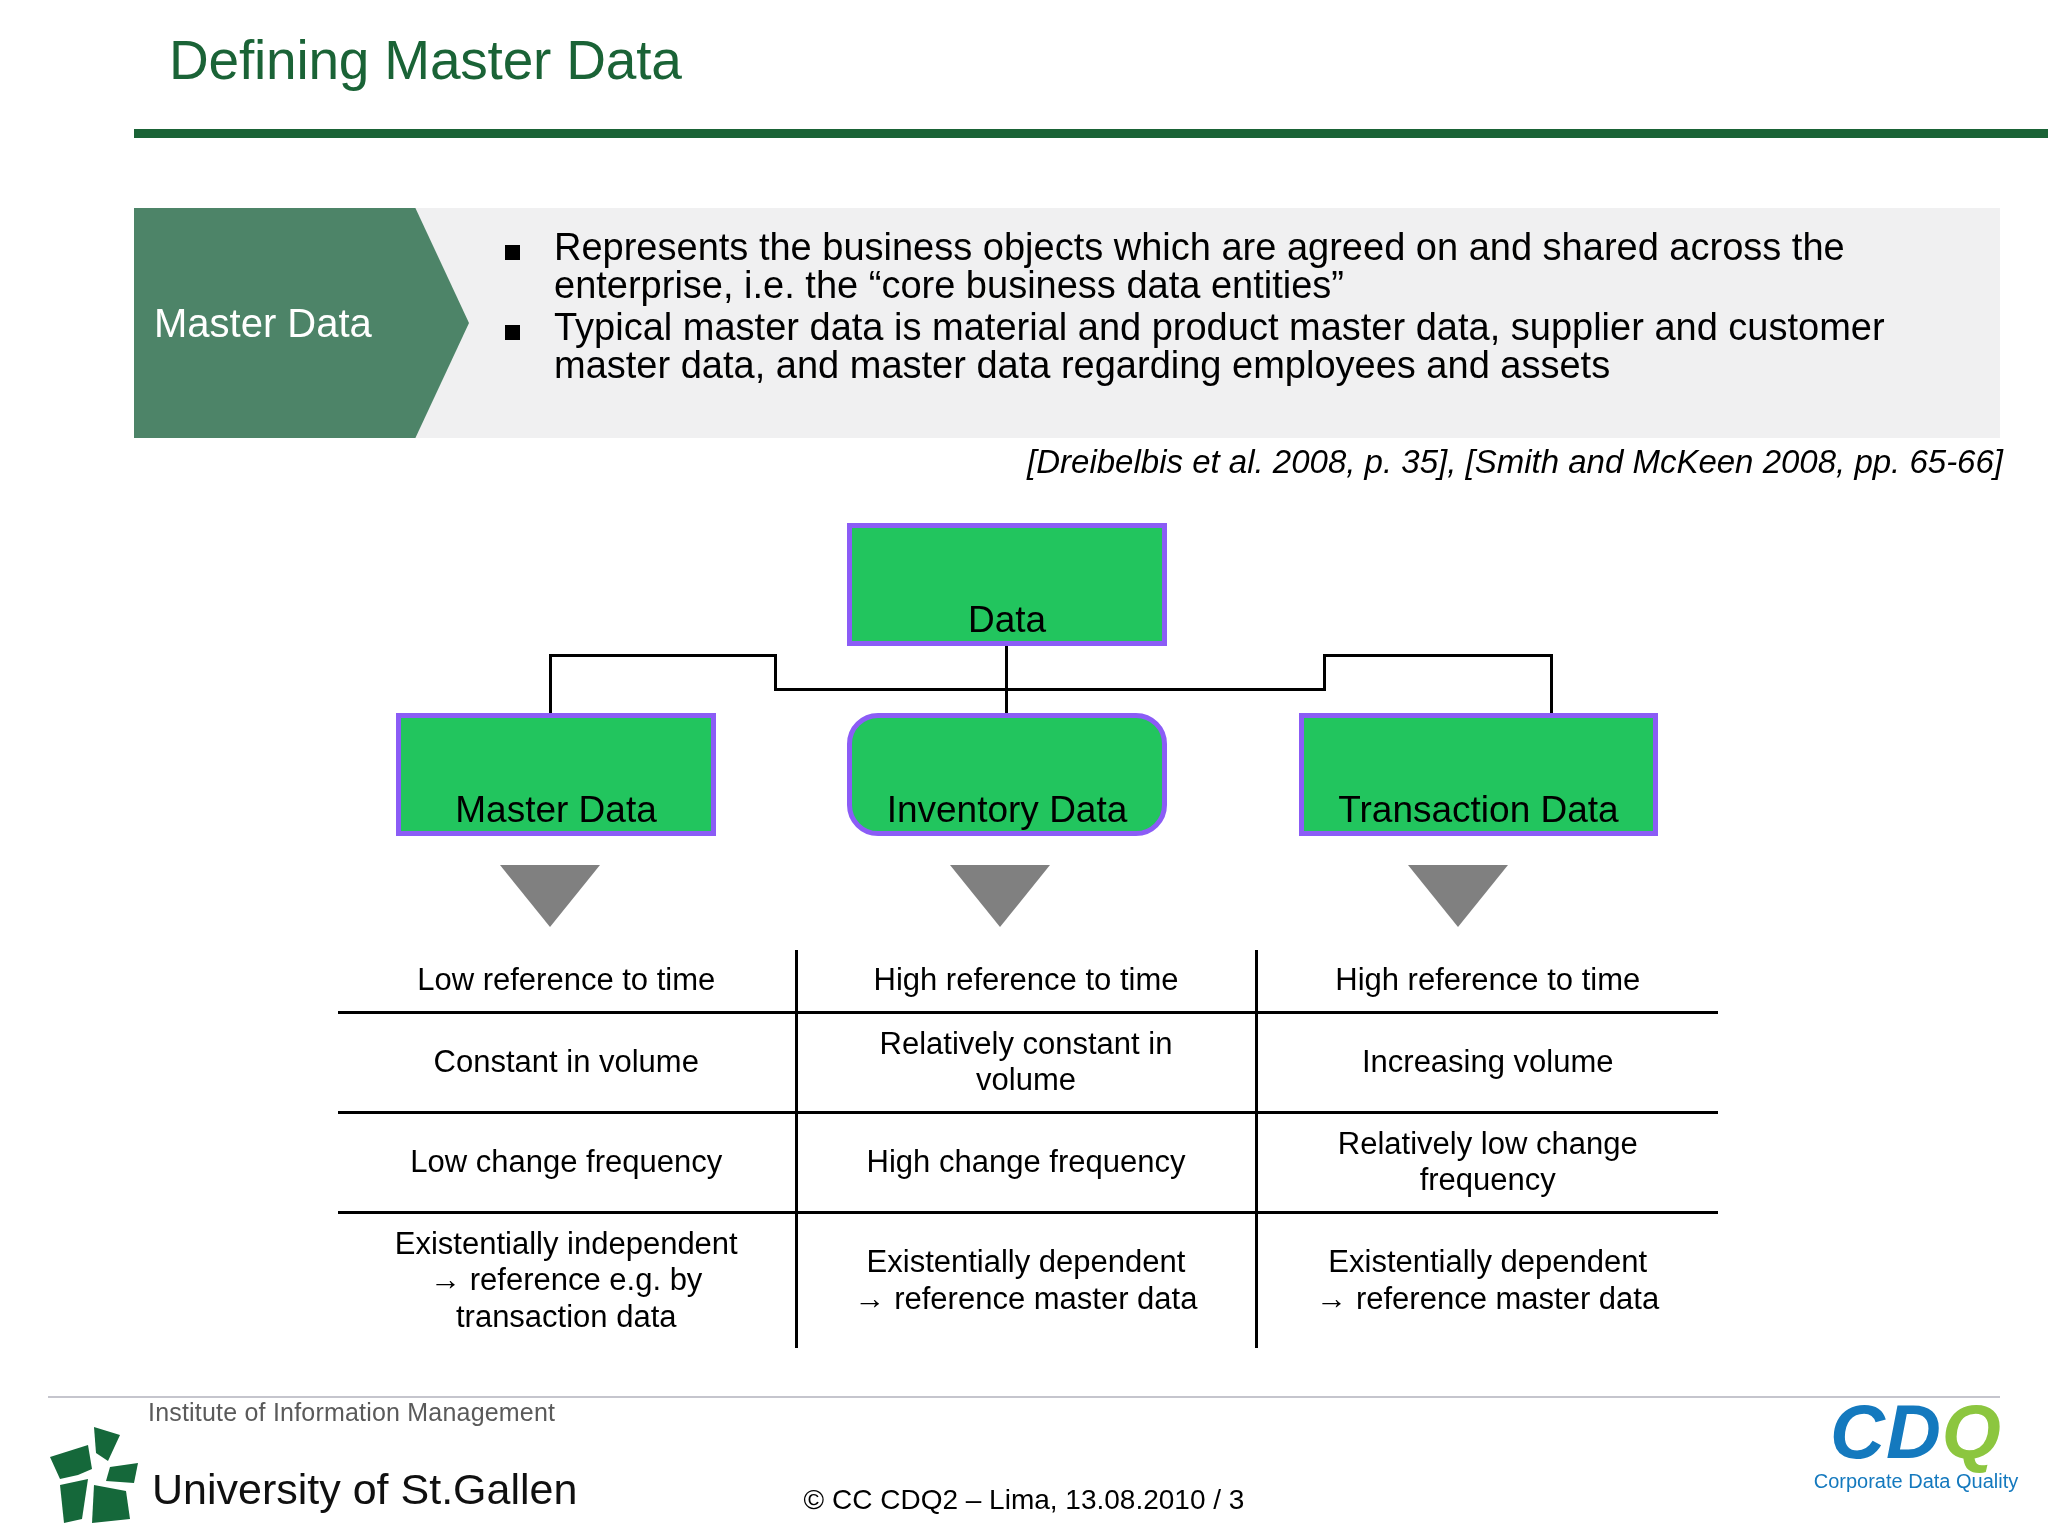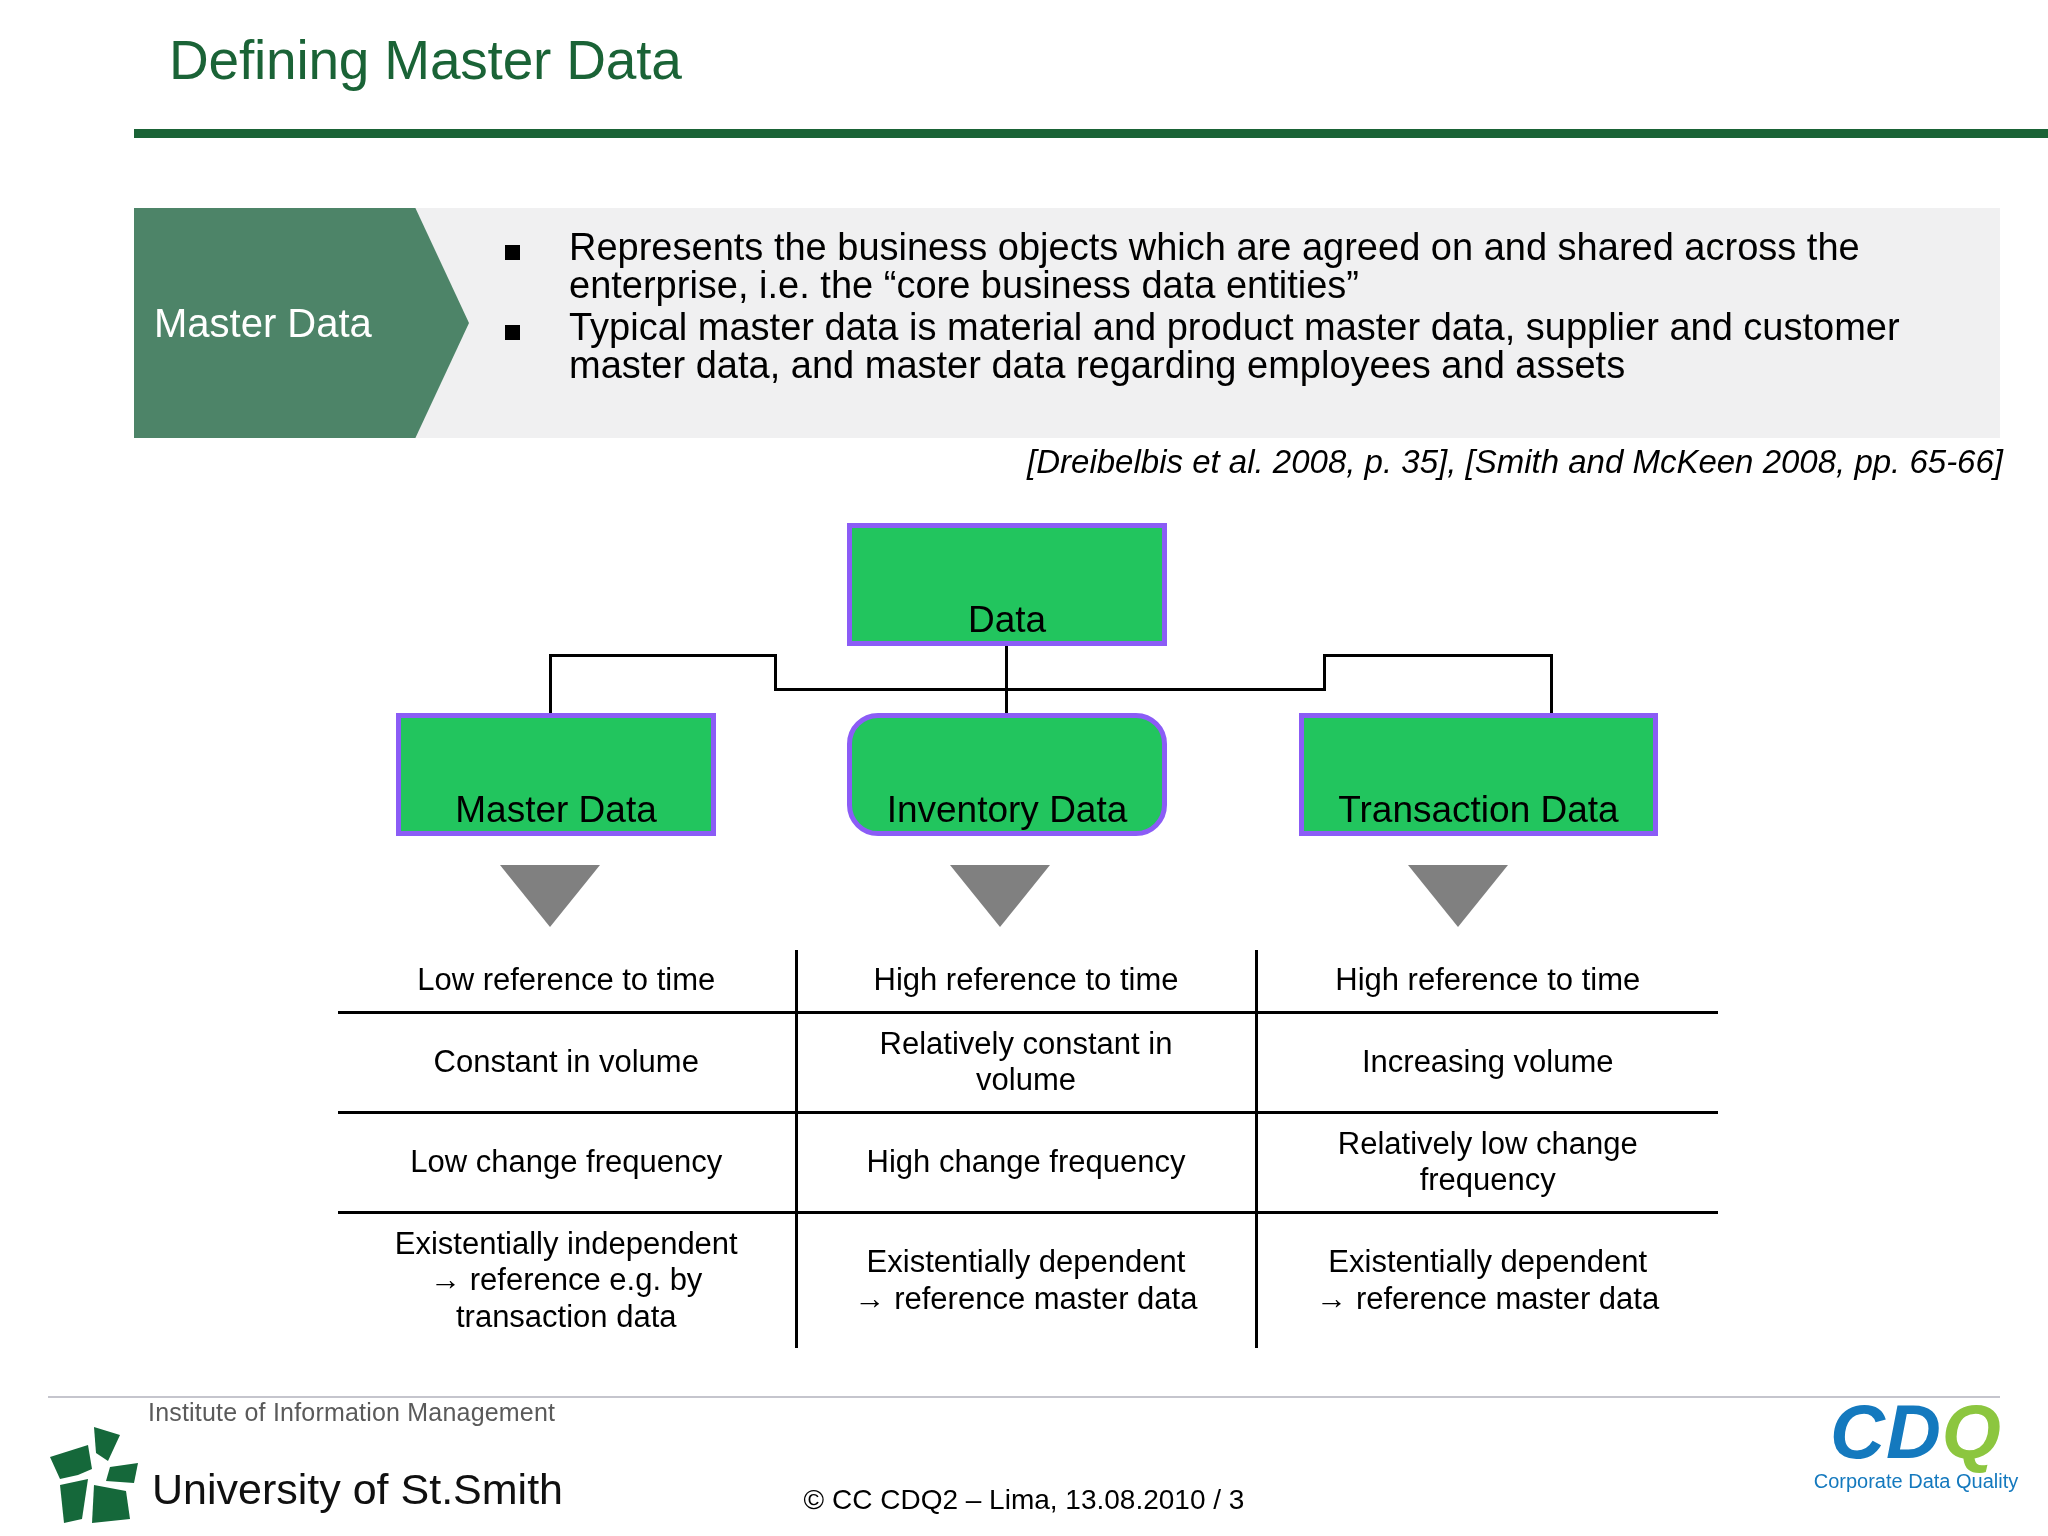--- a/index.html
+++ b/index.html
@@ -91,21 +91,20 @@
     width: 15px;
     height: 15px;
     background: #000000;
     margin-top: 17px;
     margin-right: 34px;
   }
   .bullet-text {
     flex: 1 1 auto;
     font-size: 38px;
     line-height: 1.0;
-    margin-left: 15px;
   }
   #citation {
     position: absolute;
     left: 0;
     top: 443px;
     width: 2003px;
     text-align: right;
     font-size: 33px;
     font-style: italic;
   }
@@ -364,20 +363,20 @@
   <svg viewBox="0 0 106 98" width="106" height="98" aria-hidden="true">
     <g fill="#15683a">
       <path d="M2,30 L40,18 L44,42 L30,48 L12,52 Z"></path>
       <path d="M46,0 L72,8 L60,34 L48,26 Z"></path>
       <path d="M62,40 L90,36 L86,56 L58,54 Z"></path>
       <path d="M12,58 L40,52 L34,92 L16,96 Z"></path>
       <path d="M46,58 L78,64 L82,92 L44,96 Z"></path>
     </g>
   </svg>
 </div>
-<div id="unisg-wordmark">University of St.Smith</div>
+<div id="unisg-wordmark">University of St.Gallen</div>
 
 <div id="footer-center">© CC CDQ2 – Lima, 13.08.2010 / 3</div>
 
 <div id="cdq-logo">
   <div id="cdq-letters"><span class="cdq-blue">CD</span><span class="cdq-green">Q</span></div>
   <div id="cdq-tagline">Corporate Data Quality</div>
 </div>
 
 </body></html>

